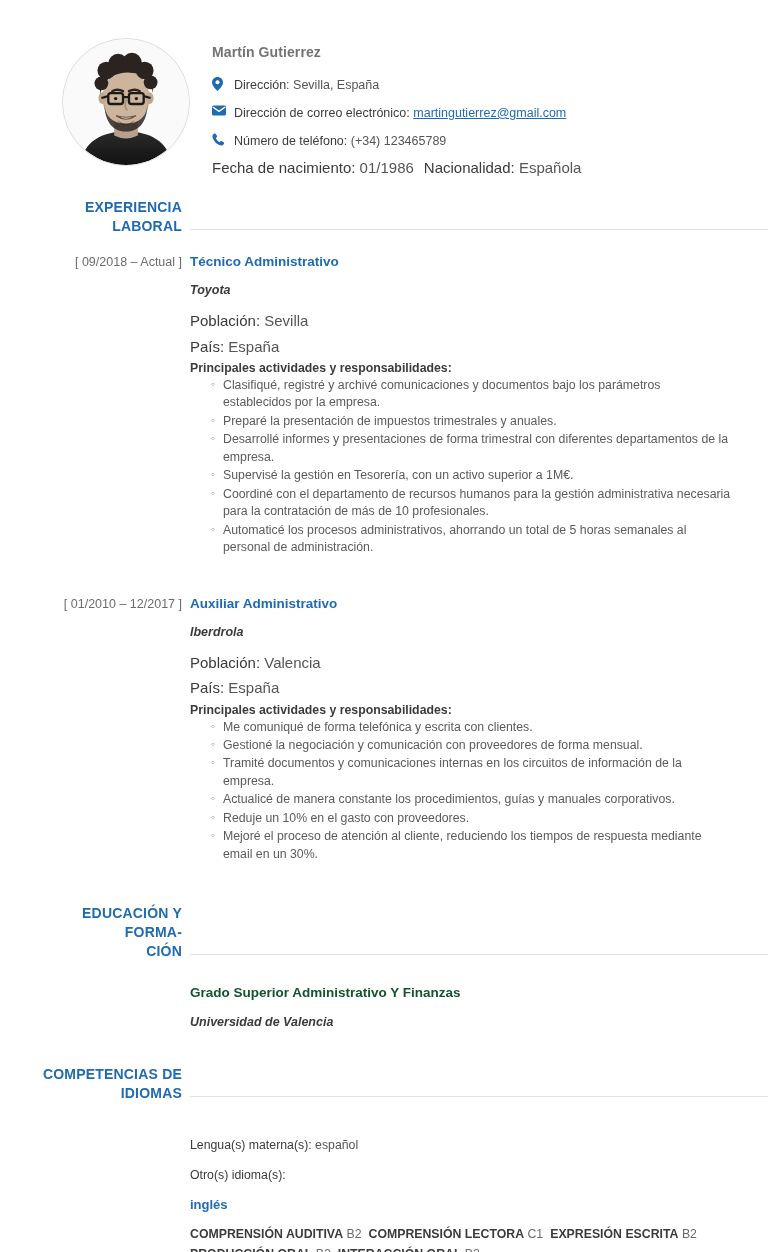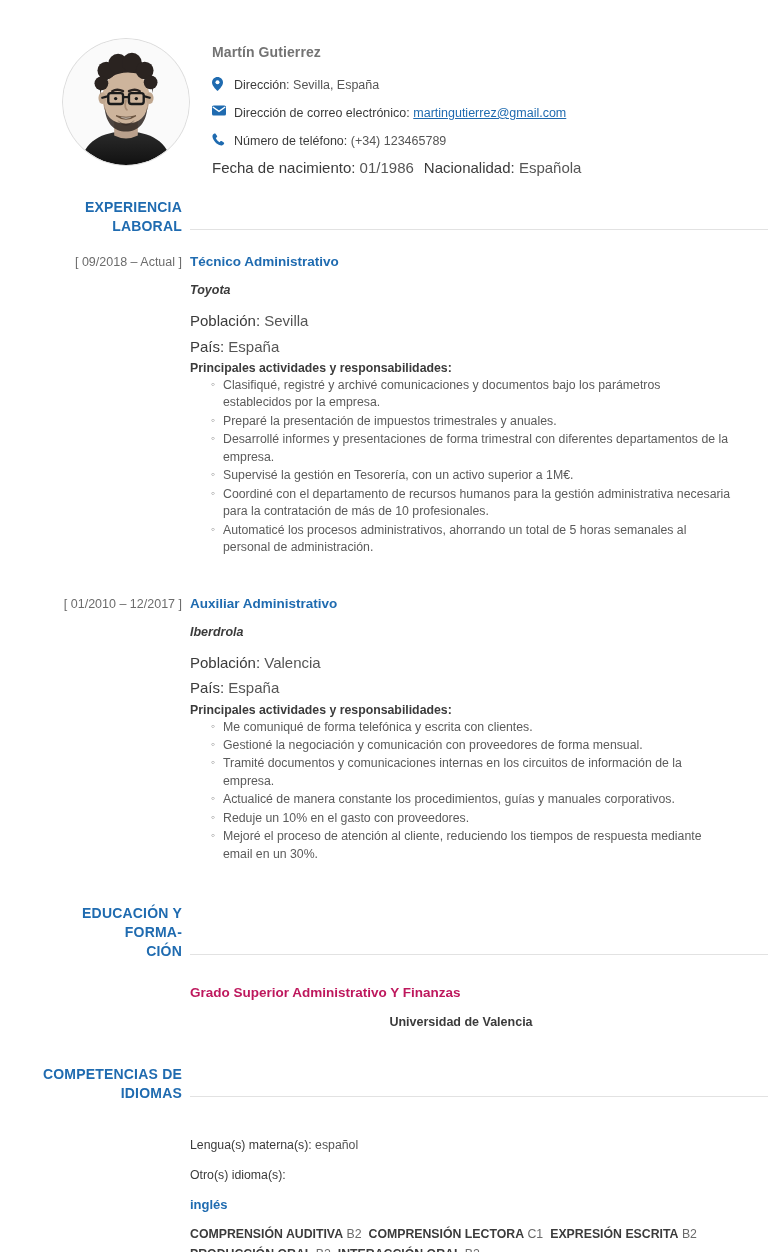--- a/index.html
+++ b/index.html
@@ -189,29 +189,29 @@
   }
   .body-content {
     flex: 1 1 auto;
     padding-left: 8px;
     padding-right: 36px;
   }
 
   .edu-title {
     font-size: 13.5px;
     font-weight: bold;
-    color: #be185d;
+    color: #14532d;
     margin: 0 0 15px 0;
   }
   .edu-org {
     font-size: 12.5px;
+    font-style: italic;
     font-weight: bold;
     color: #3b3b3b;
     margin: 0;
-    text-align: center;
   }
 
   .lang-row {
     font-size: 12.3px;
     color: #555555;
     margin-bottom: 13px;
     line-height: 1.4;
   }
   .lang-name {
     font-size: 13px;

